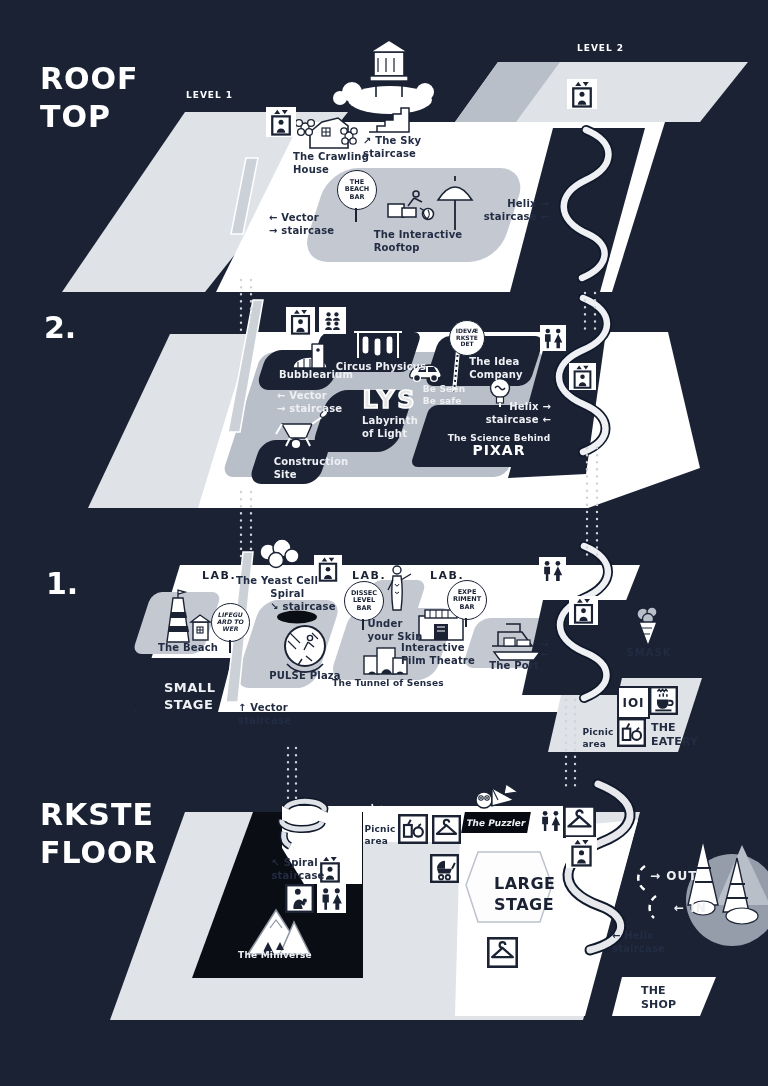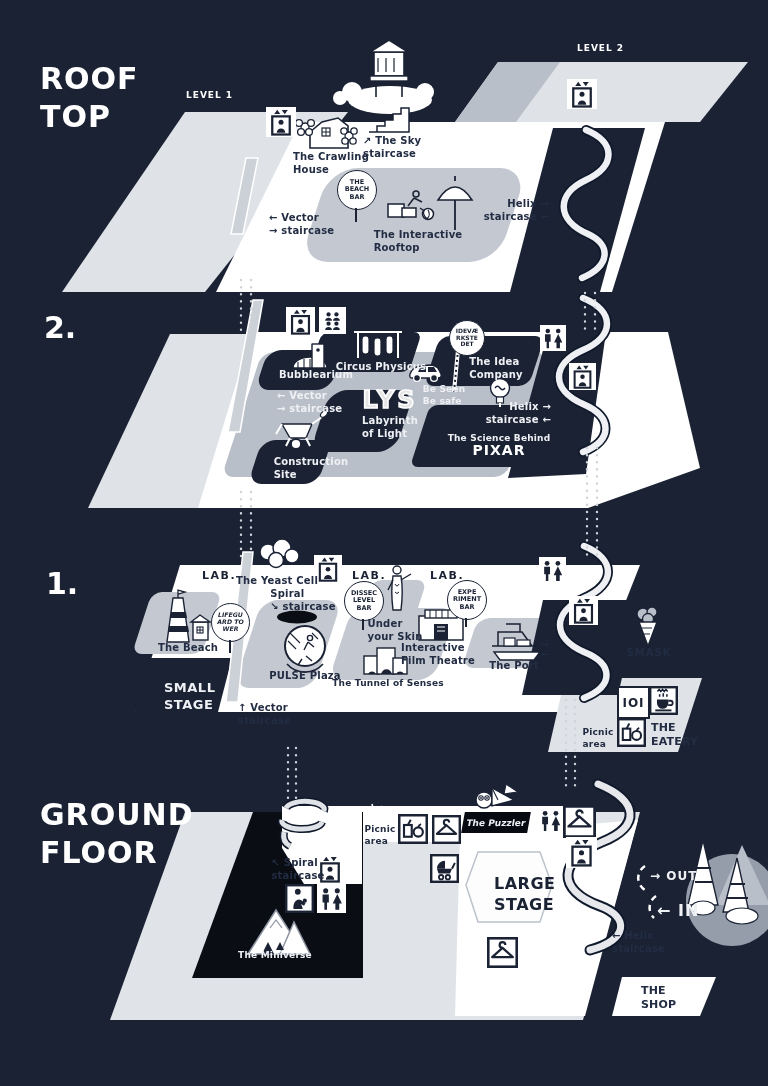--- a/index.html
+++ b/index.html
@@ -500,30 +500,30 @@
 ←</div>
 <div class="lbl ctr fs9" style="left:388px;top:678px">The Tunnel of Senses</div>
 <div class="lbl" style="left:238px;top:701px">↑ Vector
    staircase</div>
 <div class="lbl ctr bold" style="left:649px;top:646px;letter-spacing:1px">SMASK</div>
 <div class="lbl ctr fs9" style="left:598px;top:727px">Picnic
 area</div>
 <div class="lbl bold" style="left:651px;top:721px;font-size:11px">THE
  EATERY</div>
 
-<div class="title" style="left:40px;top:796px">GROUND
+<div class="title" style="left:40px;top:796px">RKSTE
 FLOOR</div>
 <div class="lbl ctr fs9" style="left:380px;top:824px">Picnic
 area</div>
 <div class="puzzbar" style="left:463px;top:812px;width:66px;height:21px">The Puzzler</div>
 <div class="lbl ctr" style="left:298px;top:856px">↖ Spiral
 staircase</div>
 <div class="lbl ctr light fs9" style="left:275px;top:950px">The Miniverse</div>
 <div class="lbl bold" style="left:494px;top:874px;font-size:16px;color:#1a2234;letter-spacing:.5px">LARGE
   STAGE</div>
 <div class="lbl" style="left:612px;top:929px">← Helix
 staircase</div>
 <div class="lbl light bold" style="left:650px;top:869px;font-size:12px;letter-spacing:1px">→ OUT</div>
-<div class="lbl light bold" style="left:657px;top:901px;font-size:16px;letter-spacing:1px">← IN</div>
+<div class="lbl light bold" style="left:674px;top:901px;font-size:12px;letter-spacing:1px">← IN</div>
 <div class="lbl bold" style="left:641px;top:984px;font-size:11px">THE
   SHOP</div>
 
 </div>
 
 </body></html>

